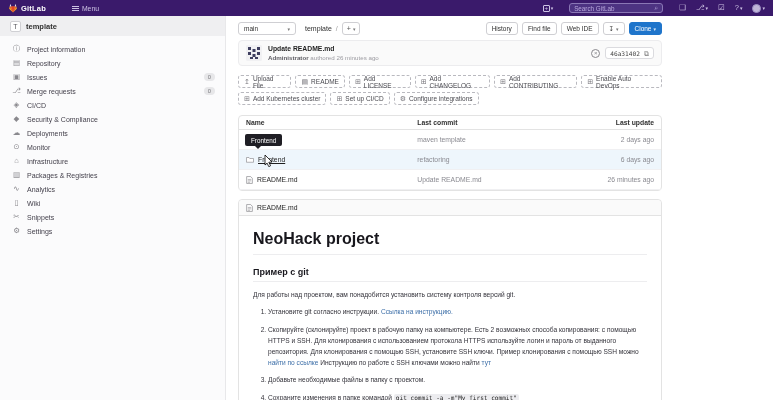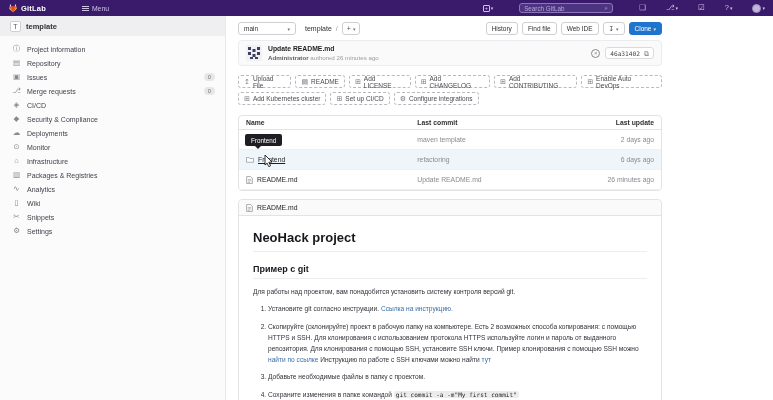--- a/index.html
+++ b/index.html
@@ -6,21 +6,21 @@
     --navbar:#3a1a6b; --navbar-item:#cdc3e4; --search-bg:#4d3382; --search-border:#8a77b5;
     --primary:#1f75cb; --link:#3d6fa8; --text:#303030; --muted:#89888d;
     --border:#e3e3e3; --hover-row:#eef6fc; --tooltip:#1f1e24; --code-bg:#ececef;
   }
   *{margin:0;padding:0;box-sizing:border-box;}
   html,body{width:773px;height:400px;overflow:hidden;}
   body{font-family:"Liberation Sans",sans-serif;color:var(--text);background:#fff;position:relative;}
 
   
   .topbar{position:absolute;top:0;left:0;width:773px;height:16px;background:var(--navbar);
-    display:flex;align-items:center;padding:0 8px;gap:20px;z-index:30;}
+    display:flex;align-items:center;padding:0 8px;gap:10px;z-index:30;}
   .brand{display:flex;align-items:center;gap:3px;}
   .brand svg{width:10px;height:10px;}
   .brand-name{color:#fff;font-size:7.5px;font-weight:bold;letter-spacing:.2px;}
   .menu-btn{display:flex;align-items:center;gap:3px;color:var(--navbar-item);font-size:6.8px;
     margin-left:16px;cursor:pointer;}
   .hamburger{width:7px;height:5px;background:
     linear-gradient(var(--navbar-item),var(--navbar-item)) 0 0/7px 1px no-repeat,
     linear-gradient(var(--navbar-item),var(--navbar-item)) 0 2px/7px 1px no-repeat,
     linear-gradient(var(--navbar-item),var(--navbar-item)) 0 4px/7px 1px no-repeat;}
   .topbar-spacer{flex:1;}
@@ -102,21 +102,21 @@
   .tooltip{position:absolute;left:6px;top:18px;background:var(--tooltip);color:#fff;font-size:6.3px;
     padding:2.5px 6px;border-radius:2px;z-index:10;}
   .tooltip:after{content:"";position:absolute;left:10px;top:100%;border:3px solid transparent;
     border-top-color:var(--tooltip);}
   .cursor{position:absolute;left:25px;top:39px;z-index:11;}
 
   .readme-card{margin-top:8px;border:1px solid var(--border);border-radius:4px;}
   .readme-head{height:16px;background:#fafafa;border-bottom:1px solid var(--border);display:flex;
     align-items:center;gap:4px;padding:0 7px;font-size:6.8px;color:#1f1f1f;border-radius:4px 4px 0 0;}
   .readme-body{padding:8px 14px 20px;}
-  .readme-body h1{font-size:13px;color:#18171d;padding-bottom:6px;border-bottom:1px solid #ededef;
+  .readme-body h1{font-size:16px;color:#18171d;padding-bottom:6px;border-bottom:1px solid #ededef;
     margin:6px 0 12px;}
   .readme-body h2{font-size:9px;color:#18171d;padding-bottom:4px;border-bottom:1px solid #ededef;
     margin:0 0 9px;}
   .readme-body p{font-size:6.6px;margin-bottom:9px;color:#33323a;}
   .readme-body ol{padding-left:15px;}
   .readme-body li{font-size:6.6px;color:#33323a;margin-bottom:7px;line-height:1.65;}
   .md-link{color:var(--link);cursor:pointer;}
   .md-code{font-family:"DejaVu Sans Mono",monospace;font-size:6.1px;background:var(--code-bg);
     border-radius:2px;padding:0 2px;color:#1f1f1f;}
 </style>

